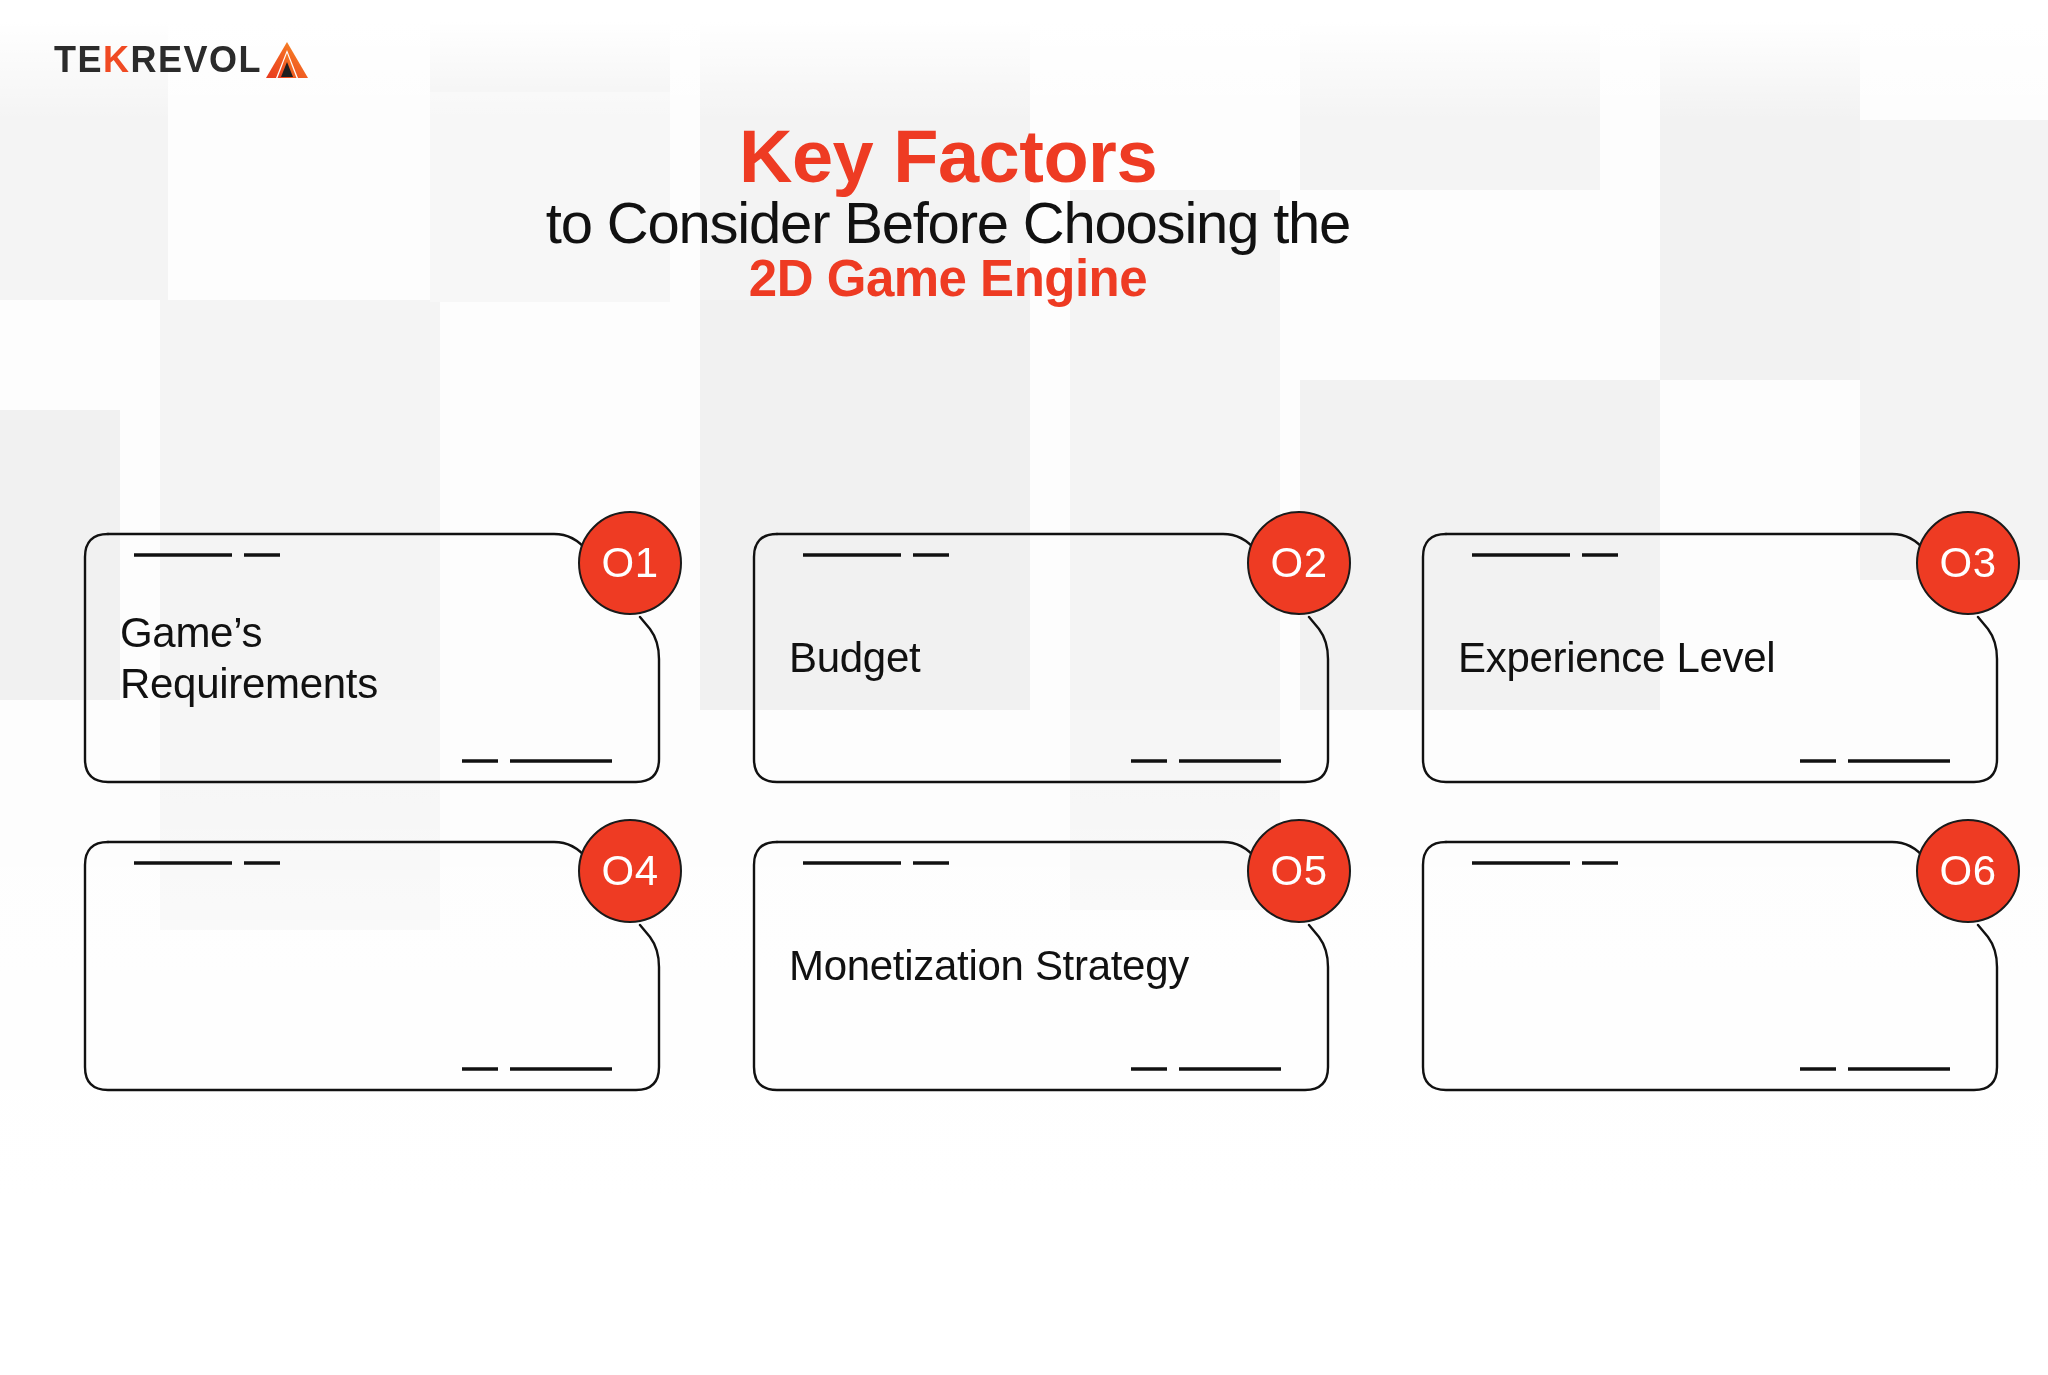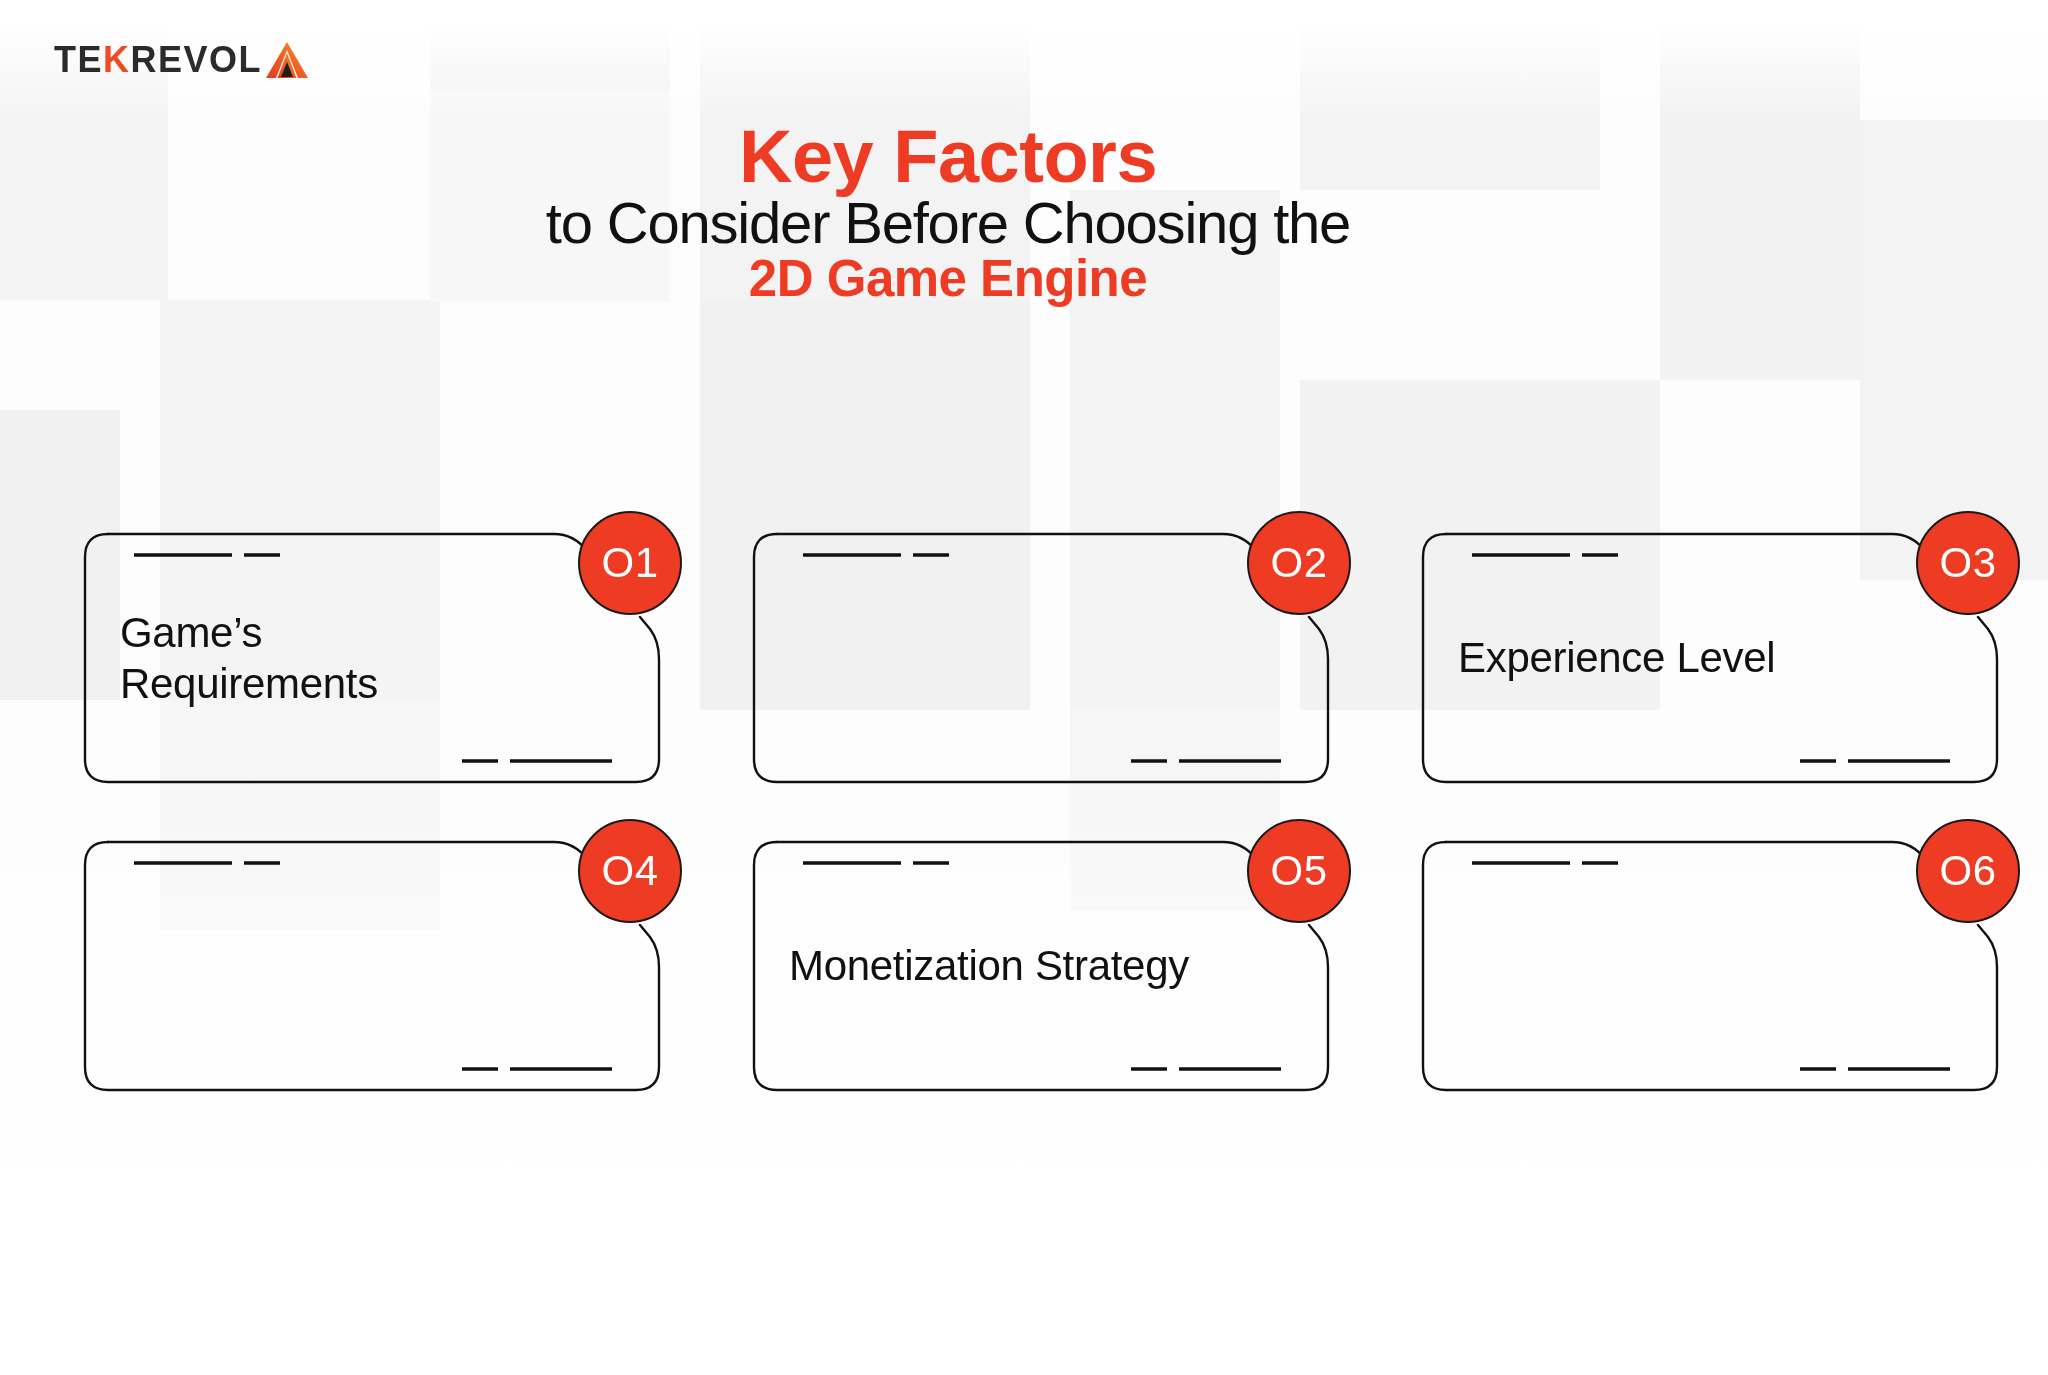--- a/index.html
+++ b/index.html
@@ -174,20 +174,21 @@
 
     <div class="card">
       <svg class="card-svg" viewBox="0 0 576 250">
         <path d="M24 1 H470 Q490 1 503 18 L520 40" fill="none" stroke="#111" stroke-width="2.4" stroke-linecap="round"></path>
         <path d="M556 84 L566 96 Q575 108 575 126 V226 Q575 249 552 249 H24 Q1 249 1 226 V24 Q1 1 24 1" fill="none" stroke="#111" stroke-width="2.4" stroke-linecap="round"></path>
         <line x1="50" y1="22" x2="148" y2="22" stroke="#111" stroke-width="3.6" stroke-linecap="butt"></line>
         <line x1="160" y1="22" x2="196" y2="22" stroke="#111" stroke-width="3.6" stroke-linecap="butt"></line>
         <line x1="378" y1="228" x2="414" y2="228" stroke="#111" stroke-width="3.6" stroke-linecap="butt"></line>
         <line x1="426" y1="228" x2="528" y2="228" stroke="#111" stroke-width="3.6" stroke-linecap="butt"></line>
       </svg>
+      <div class="card-label">Budget</div>
       <div class="card-badge">O2</div>
     </div>
 
     <div class="card">
       <svg class="card-svg" viewBox="0 0 576 250">
         <path d="M24 1 H470 Q490 1 503 18 L520 40" fill="none" stroke="#111" stroke-width="2.4" stroke-linecap="round"></path>
         <path d="M556 84 L566 96 Q575 108 575 126 V226 Q575 249 552 249 H24 Q1 249 1 226 V24 Q1 1 24 1" fill="none" stroke="#111" stroke-width="2.4" stroke-linecap="round"></path>
         <line x1="50" y1="22" x2="148" y2="22" stroke="#111" stroke-width="3.6" stroke-linecap="butt"></line>
         <line x1="160" y1="22" x2="196" y2="22" stroke="#111" stroke-width="3.6" stroke-linecap="butt"></line>
         <line x1="378" y1="228" x2="414" y2="228" stroke="#111" stroke-width="3.6" stroke-linecap="butt"></line>

